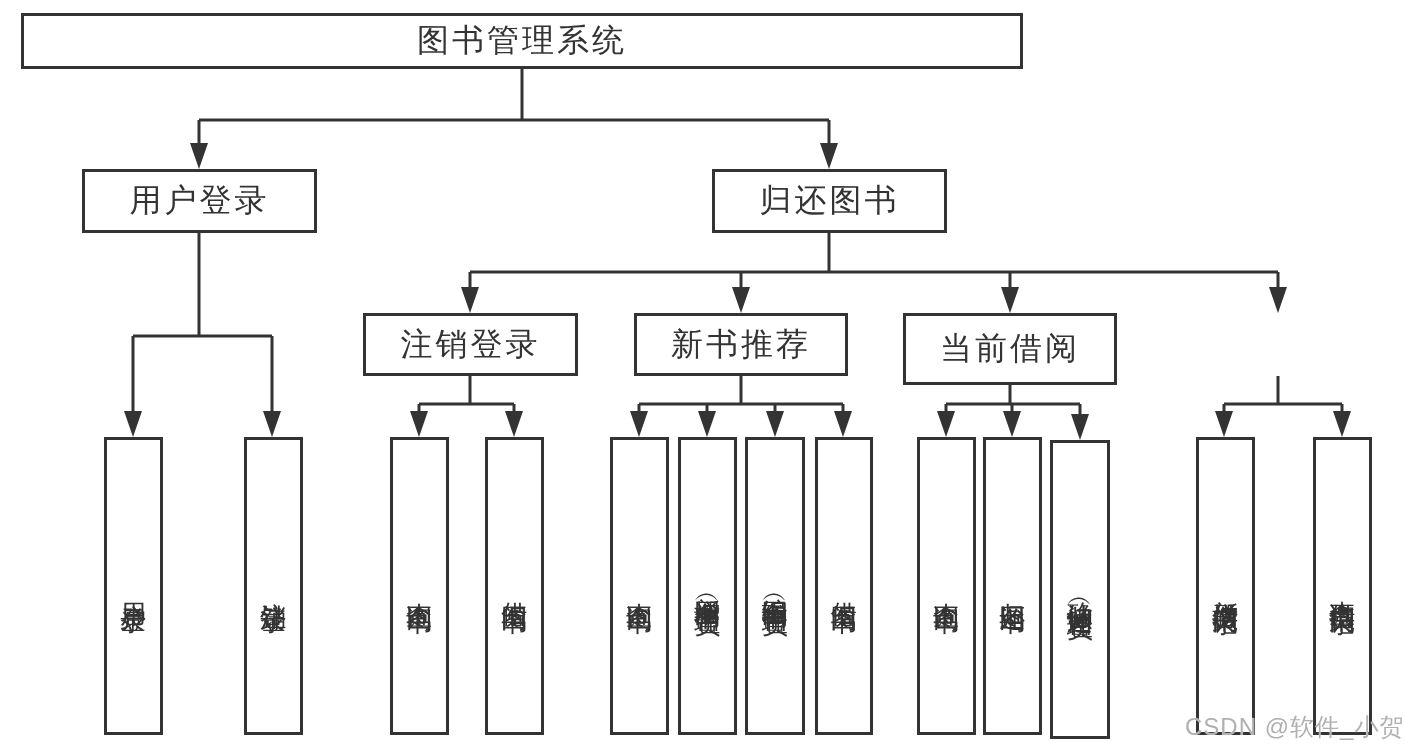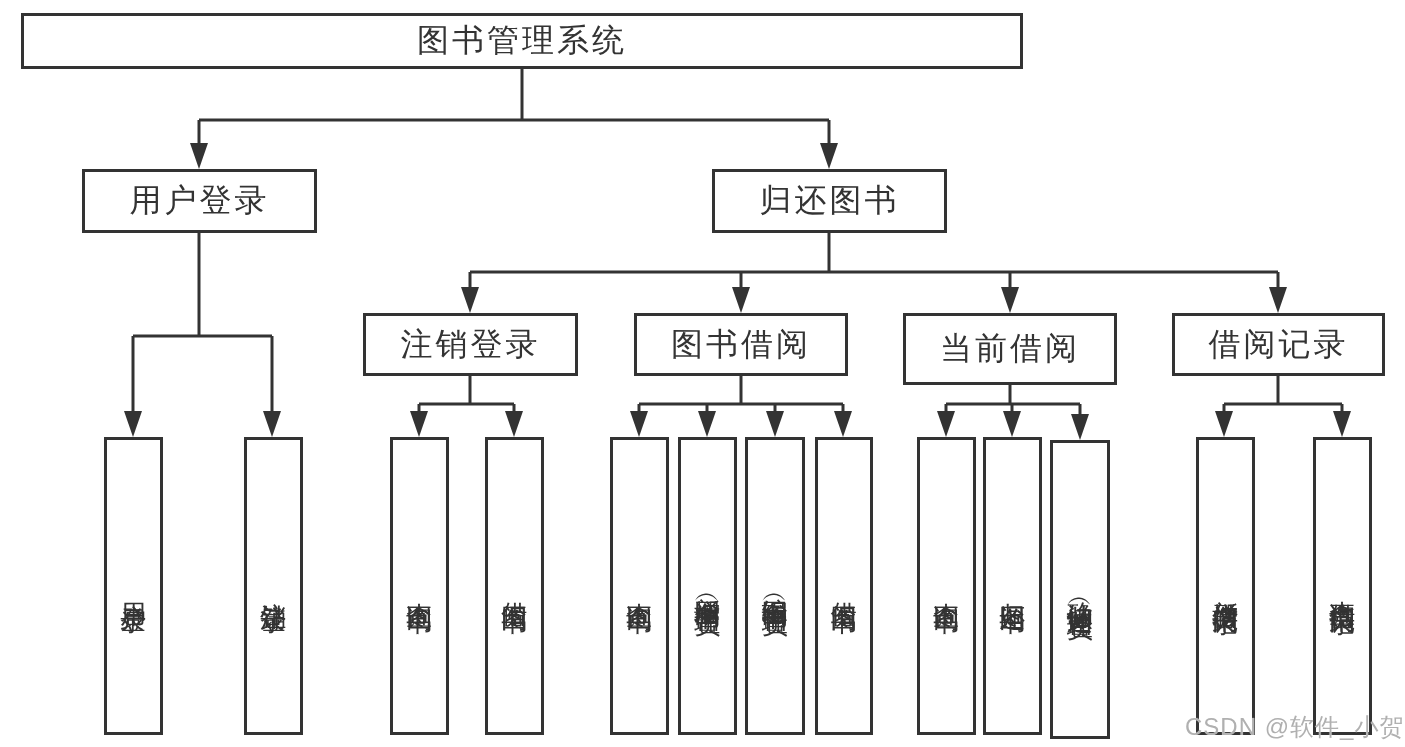--- a/index.html
+++ b/index.html
@@ -168,28 +168,25 @@
     <span>用户登录</span>
   </div>
   <div class="node h-node" id="n-book-mgmt">
     <span>归还图书</span>
   </div>
 
   <div class="node h-node" id="n-new-book">
     <span>注销登录</span>
   </div>
   <div class="node h-node" id="n-book-borrow">
-    <span>图书借阅</span>
+    <span>新书推荐</span>
   </div>
   <div class="node h-node" id="n-cur-borrow">
     <span>当前借阅</span>
   </div>
-  <div class="node h-node" id="n-borrow-rec">
-    <span>借阅记录</span>
-  </div>
 
   <div class="node leaf-node" id="l-g1a">
     <span>用户登录</span>
   </div>
   <div class="node leaf-node" id="l-g1b">
     <span>注销登录</span>
   </div>
 
   <div class="node leaf-node" id="l-g2a">
     <span>查询图书</span>

